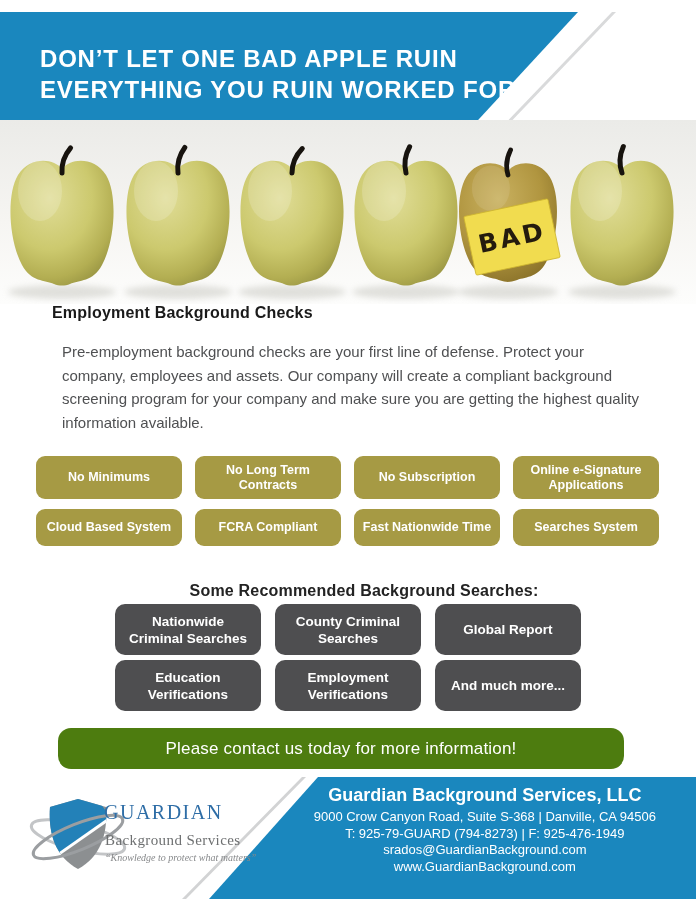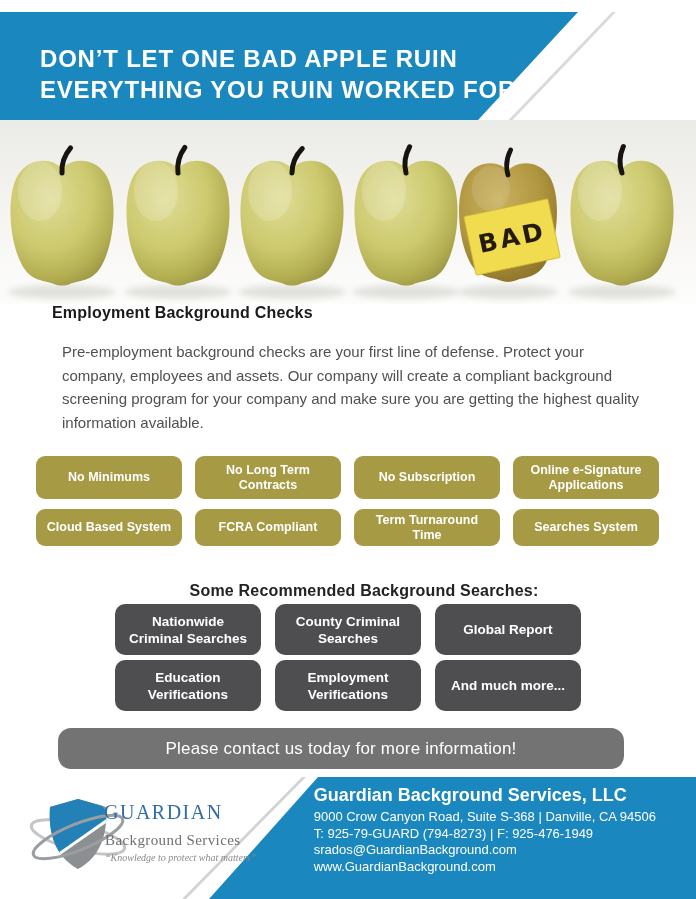--- a/index.html
+++ b/index.html
@@ -50,35 +50,35 @@
     position:absolute;left:0;top:566px;width:696px;margin:16px;text-align:center;
     color:#232323;font-size:16px;font-weight:bold;letter-spacing:0.2px;
   }
   .dark{background:#4e4e50;border-radius:10px;width:146px;font-size:13.5px;line-height:17px;}
   .dark span{display:block;padding:0 14px;}
   .drow1{top:604px;height:51px;}
   .drow2{top:660px;height:51px;}
   .dc1{left:115px;} .dc2{left:275px;} .dc3{left:435px;}
   .contact-bar{
     position:absolute;left:58px;top:728px;width:566px;height:41px;border-radius:13px;
-    background:#737373;color:#ffffff;display:flex;align-items:center;justify-content:center;
+    background:#4d7c0f;color:#ffffff;display:flex;align-items:center;justify-content:center;
     font-size:17px;letter-spacing:0.2px;
   }
   
   .footer{position:absolute;left:0;top:777px;width:696px;height:122px;background:#ffffff;}
   .footer-blue{
     position:absolute;inset:0;background:#1a87be;
     clip-path:polygon(318px 0,696px 0,696px 122px,209px 122px);
   }
   .footer-slash{
     position:absolute;inset:0;background:#d2d3d4;
     clip-path:polygon(302px 0,306px 0,186px 122px,182px 122px);
   }
   .footer-text{
-    position:absolute;top:7px;right:40px;text-align:left;color:#ffffff;
+    position:absolute;top:7px;right:40px;text-align:center;color:#ffffff;
     font-size:13px;line-height:16.5px;
   }
   .footer-text .company{font-size:18px;font-weight:bold;line-height:22px;margin-bottom:3px;}
   .logo{position:absolute;left:25px;top:14px;width:280px;height:95px;}
   .logo-shield{position:absolute;left:0;top:2px;}
   .logo-name{
     position:absolute;left:79px;top:10px;color:#2e6da6;
     font-family:"Liberation Serif", serif;font-size:20px;letter-spacing:1.5px;
   }
   .logo-sub{
@@ -201,21 +201,21 @@
   <div class="btn gold row2 c1">
       <span>Cloud Based System</span>
     </div>
   <div class="btn gold row1 c4">
       <span>Online e-Signature Applications</span>
     </div>
   <div class="btn gold row2 c2">
       <span>FCRA Compliant</span>
     </div>
   <div class="btn gold row2 c3">
-      <span>Term Turnaround Time</span>
+      <span>Fast Nationwide Time</span>
     </div>
   <div class="btn gold row2 c4">
       <span>Searches System</span>
     </div>
 
   <h2 class="h-search">Some Recommended Background Searches:</h2>
   <div class="btn dark drow1 dc1">
       <span>Nationwide Criminal Searches</span>
     </div>
   <div class="btn dark drow1 dc2">

